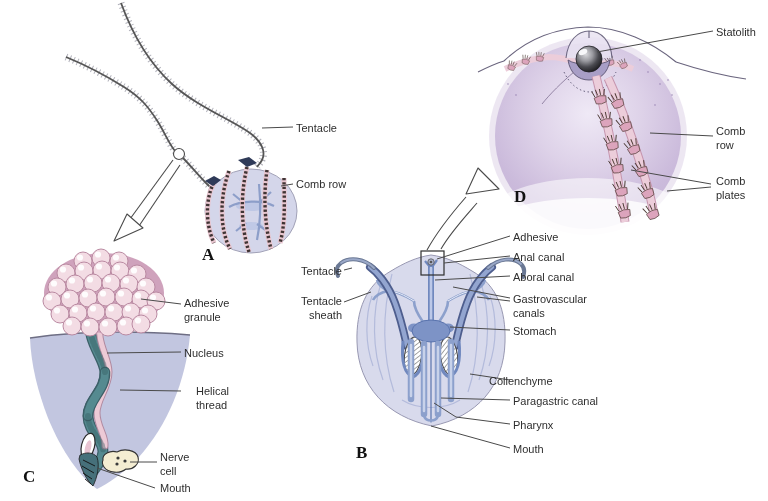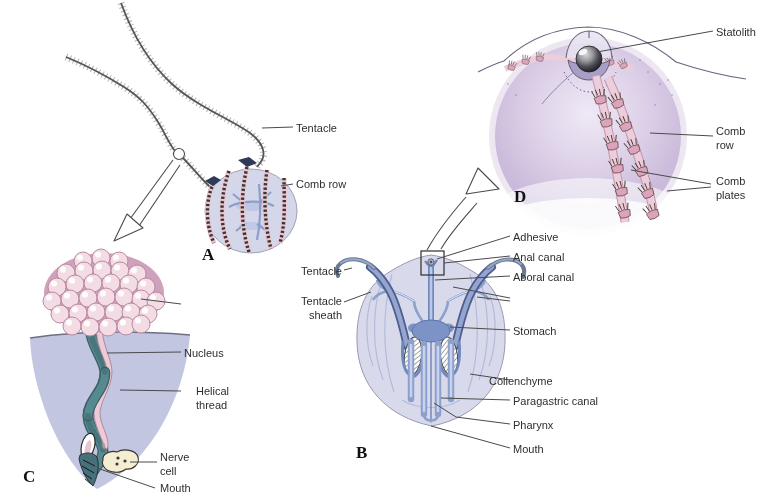--- a/index.html
+++ b/index.html
@@ -324,26 +324,28 @@
 </svg>
 
 <div class="lbl nowrap" style="left:296px;top:121px">Tentacle</div>
 <div class="lbl nowrap" style="left:296px;top:177px">Comb row</div>
 
 <div class="lbl r" style="left:292px;top:264px;width:50px">Tentacle</div>
 <div class="lbl r" style="left:290px;top:294px;width:52px">Tentacle sheath</div>
 <div class="lbl nowrap" style="left:513px;top:230px">Adhesive</div>
 <div class="lbl nowrap" style="left:513px;top:250px">Anal canal</div>
 <div class="lbl nowrap" style="left:513px;top:270px">Aboral canal</div>
+<div class="lbl" style="left:513px;top:292px;width:85px">Gastrovascular canals</div>
 <div class="lbl nowrap" style="left:513px;top:324px">Stomach</div>
 <div class="lbl nowrap" style="left:489px;top:374px">Collenchyme</div>
 <div class="lbl nowrap" style="left:513px;top:394px">Paragastric canal</div>
 <div class="lbl nowrap" style="left:513px;top:418px">Pharynx</div>
 <div class="lbl nowrap" style="left:513px;top:442px">Mouth</div>
 
+<div class="lbl" style="left:184px;top:296px;width:58px">Adhesive granule</div>
 <div class="lbl nowrap" style="left:184px;top:346px">Nucleus</div>
 <div class="lbl" style="left:196px;top:384px;width:44px">Helical thread</div>
 <div class="lbl" style="left:160px;top:450px;width:36px">Nerve cell</div>
 <div class="lbl nowrap" style="left:160px;top:481px">Mouth</div>
 
 <div class="lbl nowrap" style="left:716px;top:25px">Statolith</div>
 <div class="lbl" style="left:716px;top:124px;width:34px">Comb row</div>
 <div class="lbl" style="left:716px;top:174px;width:40px">Comb plates</div>
 
 <div class="letter" style="left:202px;top:245px">A</div>

